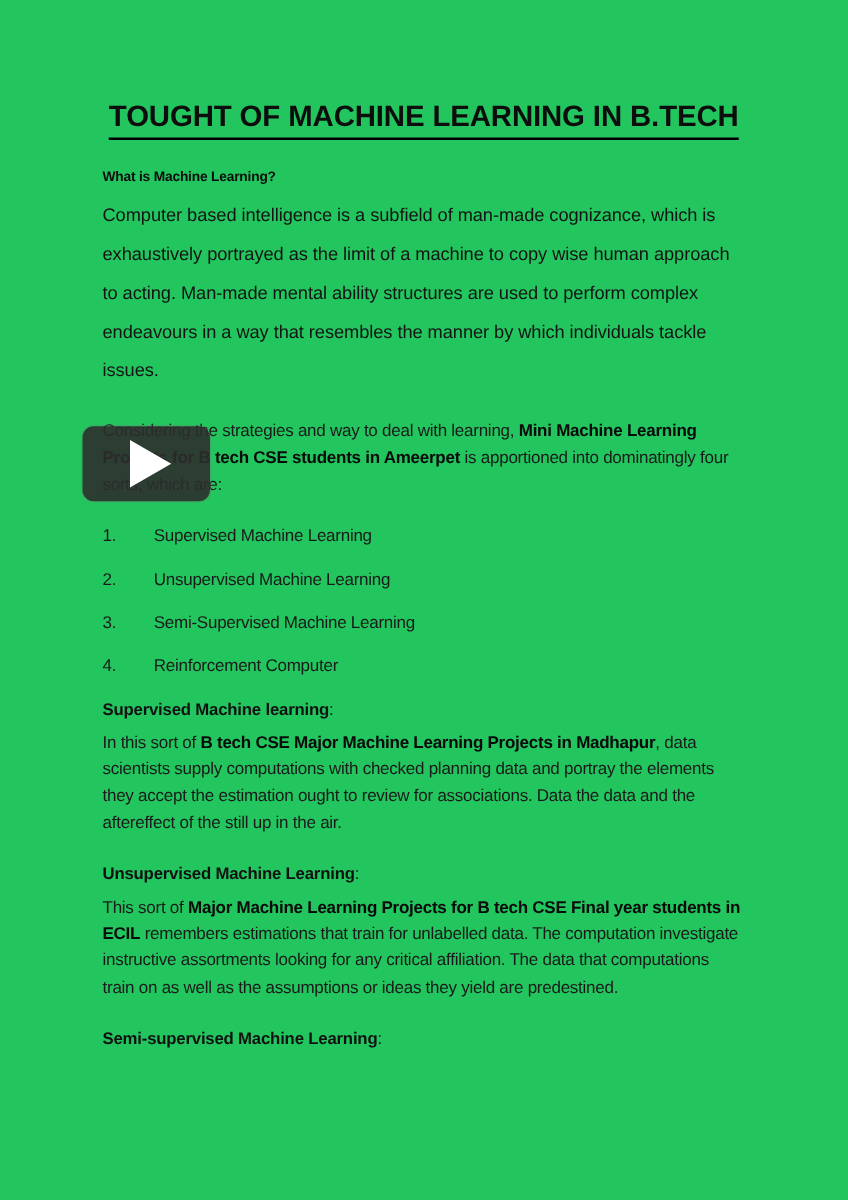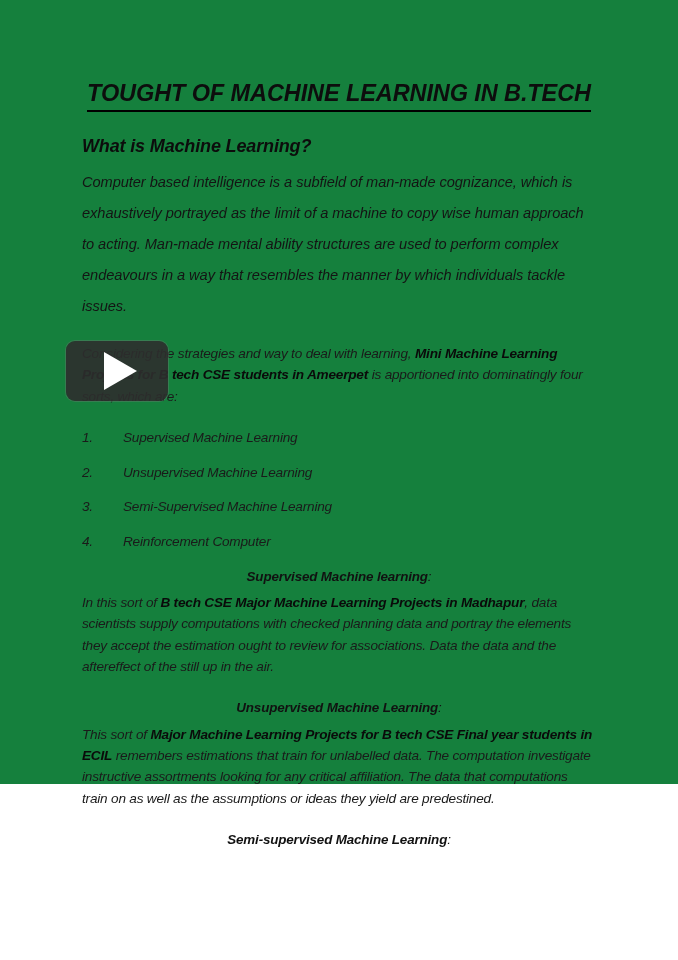--- a/index.html
+++ b/index.html
@@ -15,23 +15,22 @@
     font-family: "Liberation Sans", sans-serif;
     color: #000000;
     -webkit-font-smoothing: antialiased;
   }
 
   .page {
     position: absolute;
     left: 0;
     top: 0;
     width: 678px;
-    height: 784px;
-    background: #15803d;
-    font-style: italic;
+    height: 960px;
+    background: #22c55e;
   }
 
   .content {
     position: absolute;
     left: 82px;
     top: 80px;
     width: 514px;
   }
 
   
@@ -50,36 +49,35 @@
   }
   .doc-title span.u {
     border-bottom: 2.6px solid #000;
     padding-bottom: 2px;
     display: inline-block;
   }
 
   
   .h-sec {
     font-family: "Liberation Sans", sans-serif;
-    font-size: 18px;
+    font-size: 11px;
     font-weight: bold;
     color: #0c0c0c;
     margin: 0 0 9px 0;
     line-height: 1.3;
     letter-spacing: -0.15px;
   }
   .h-sub {
     font-family: "Liberation Sans", sans-serif;
     font-size: 13.4px;
     font-weight: bold;
     color: #111111;
     margin: 0 0 7px 0;
     line-height: 1.3;
     letter-spacing: -0.15px;
-    text-align: center;
   }
   .h-sub .colon {
     font-weight: normal;
   }
 
   
   .p-arial {
     font-family: "Liberation Sans", sans-serif;
     font-size: 14.6px;
     line-height: 31px;

